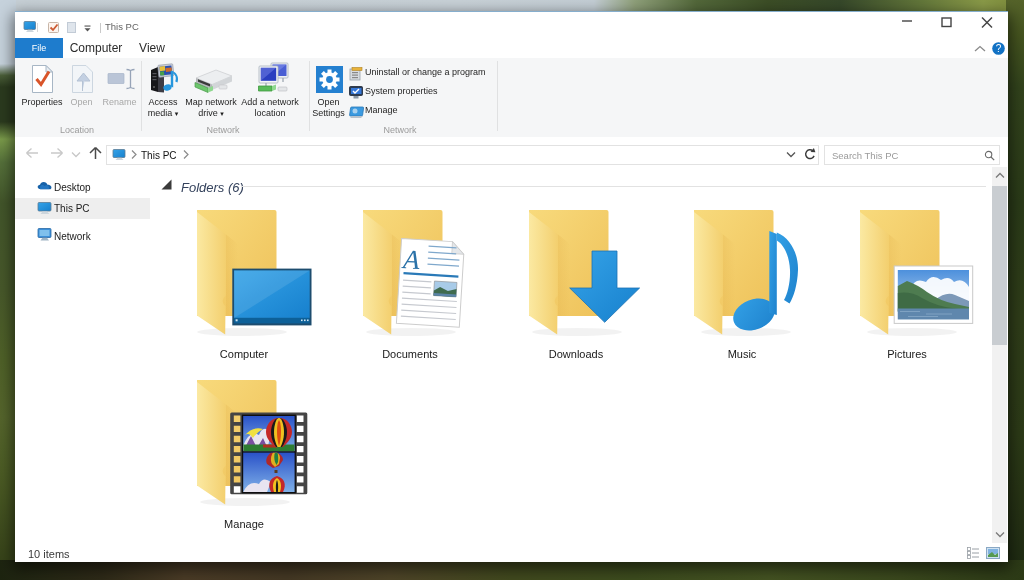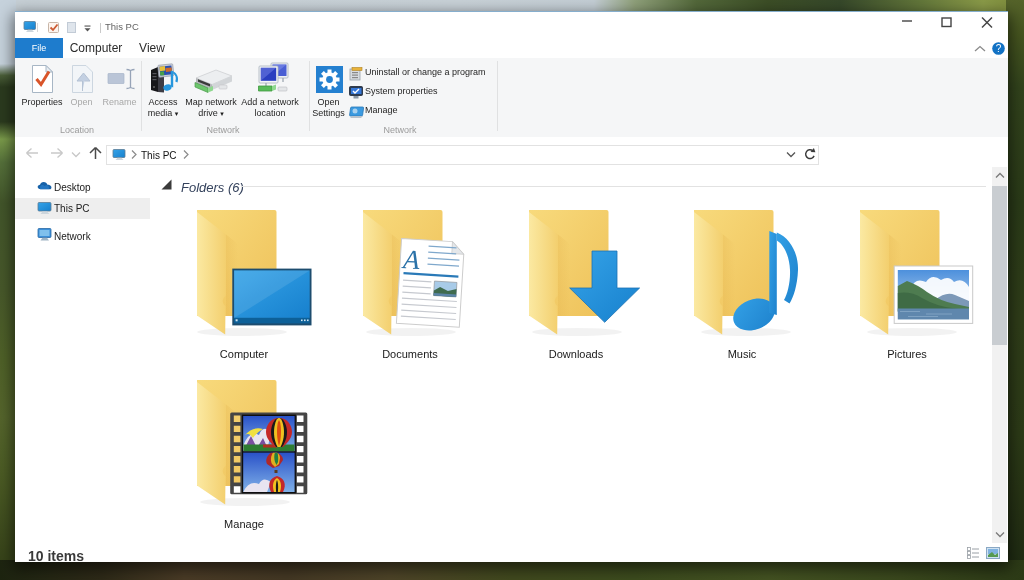--- a/index.html
+++ b/index.html
@@ -316,20 +316,29 @@
             <polyline points="1,1.5 5,5.5 9,1.5" fill="none" stroke="#555" stroke-width="1.3"></polyline>
           </svg>
         </div>
     </div>
     <div id="refreshbox">
         <svg width="15" height="15" style="position:absolute;left:1px;top:1px;">
           <path d="M10.7,3.6 A4.4,4.4 0 1 0 12.1,8.9" fill="none" stroke="#3a3a3a" stroke-width="1.4"></path>
           <polygon points="8.6,4.9 13.4,5.3 11.9,1.0" fill="#3a3a3a"></polygon>
         </svg>
       </div>
+    <div id="searchbox">
+      <div style="position:absolute;left:7px;top:3.5px;font-size:9.5px;color:#9a9a9a;">Search This PC</div>
+      <div style="position:absolute;left:159px;top:4px;">
+          <svg width="11" height="11">
+            <circle cx="4.6" cy="4.6" r="3.2" fill="none" stroke="#6a6a6a" stroke-width="1.1"></circle>
+            <line x1="7" y1="7" x2="10.2" y2="10.2" stroke="#6a6a6a" stroke-width="1.2"></line>
+          </svg>
+        </div>
+    </div>
   </div>
 
   <div id="sidebar" class="t">
     <div class="sideitem" style="left:22px;top:13px;">
         <svg width="16" height="11">
           <path d="M3.8,9.3 C1.8,9.3 0.7,8.2 0.7,7 C0.7,5.8 1.7,4.9 3,4.8 C3.4,3.2 4.9,2 6.7,2 C8.5,2 10,3.2 10.5,4.8 C12,4.7 13.6,5.2 14.2,6.4 C14.9,7.8 14.2,9.3 12.2,9.3 Z" fill="#1661a8"></path>
           <path d="M3.2,6.2 C4.4,4.6 6.6,4.8 7.6,6 C8.8,4.9 11,5.1 11.8,6.6 L12,9.3 L3,9.3 Z" fill="#2e86d6" opacity="0.55"></path>
         </svg>
       </div>
     <div class="sideitem" style="left:39px;top:14.5px;">Desktop</div>
@@ -500,21 +509,21 @@
       </div>
     <div style="position:absolute;left:0px;top:19px;width:15px;height:159px;background:#c9cdd1;"></div>
     <div style="position:absolute;left:3px;top:364px;">
         <svg width="10" height="7">
           <polyline points="1,1.5 5,5.5 9,1.5" fill="none" stroke="#7a7a7a" stroke-width="1.3"></polyline>
         </svg>
       </div>
   </div>
 
   <div id="status" class="t">
-    <div style="position:absolute;left:13px;top:4.5px;font-size:14px;color:#3a3a3a;font-weight:bold;">10 items</div>
+    <div style="position:absolute;left:13px;top:4.5px;font-size:11px;color:#3a3a3a;">10 items</div>
     <div style="position:absolute;left:952px;top:4px;">
         <svg width="13" height="12">
           <rect x="0.5" y="0.5" width="3" height="3" fill="none" stroke="#9aa0a6" stroke-width="0.8"></rect>
           <rect x="0.5" y="4.5" width="3" height="3" fill="none" stroke="#9aa0a6" stroke-width="0.8"></rect>
           <rect x="0.5" y="8.5" width="3" height="3" fill="none" stroke="#9aa0a6" stroke-width="0.8"></rect>
           <line x1="5" y1="2" x2="12" y2="2" stroke="#9aa0a6" stroke-width="1"></line>
           <line x1="5" y1="6" x2="12" y2="6" stroke="#9aa0a6" stroke-width="1"></line>
           <line x1="5" y1="10" x2="12" y2="10" stroke="#9aa0a6" stroke-width="1"></line>
         </svg>
       </div>

